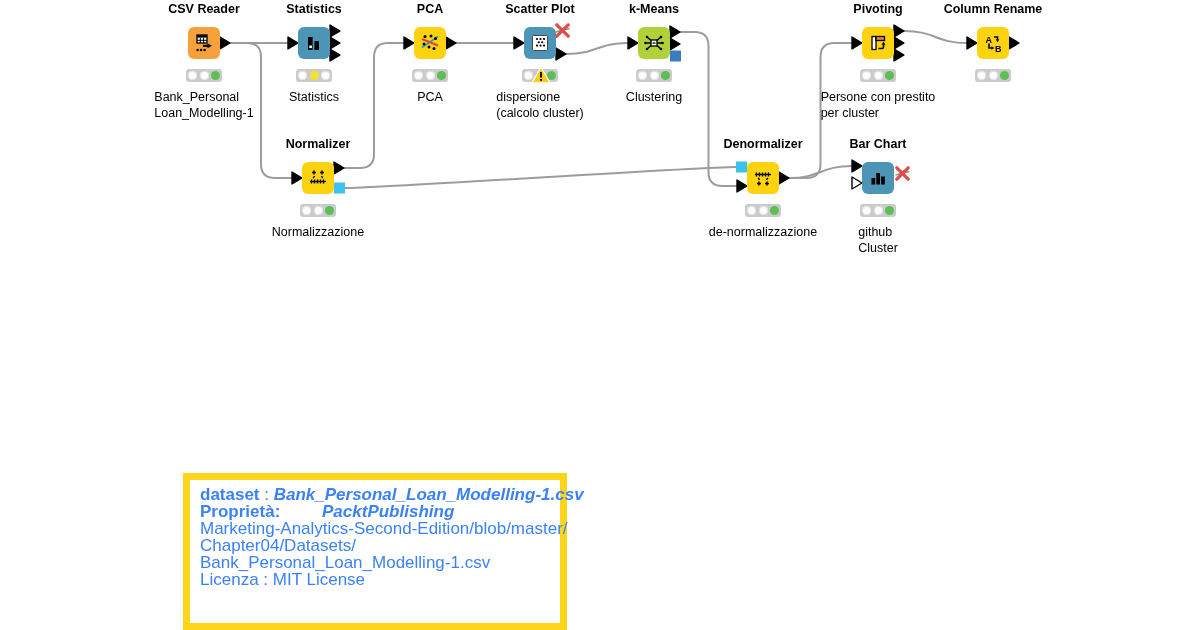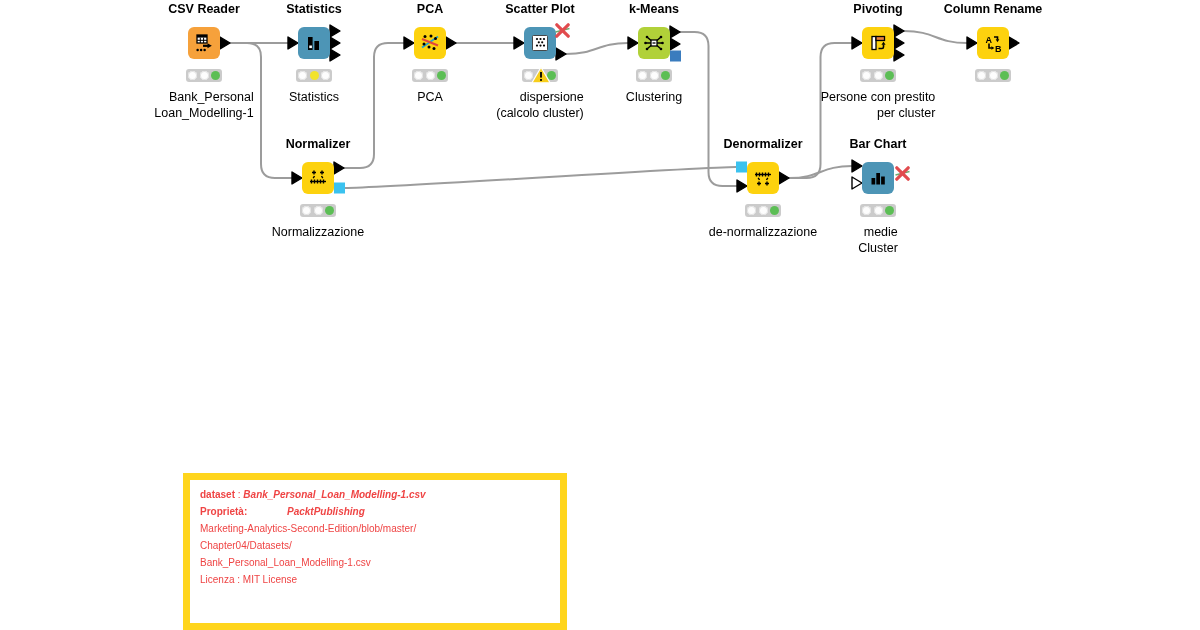--- a/index.html
+++ b/index.html
@@ -15,26 +15,26 @@
   .tl{position:absolute;left:-18px;top:26px;width:36px;height:13px;background:#cbcbcb;
       border-radius:3px;display:flex;align-items:center;justify-content:space-between;
       padding:0 2px;box-sizing:border-box;}
   .tl .dot{width:9px;height:9px;border-radius:50%;}
   .dot.off{background:#fdfdfd;box-shadow:inset 0 0 0 1px #e2e2e2;}
   .dot.green{background:#5cbe55;}
   .dot.yellow{background:#f2e32c;}
   .warnwrap{position:relative;width:9px;height:9px;}
   .warnwrap svg{position:absolute;left:-5px;top:-5px;}
   .node-label{position:absolute;top:46px;left:0;transform:translateX(-50%);
-              text-align:right;font-size:12.5px;line-height:16px;color:#000;white-space:nowrap;}
+              text-align:left;font-size:12.5px;line-height:16px;color:#000;white-space:nowrap;}
   .errx{position:absolute;}
   #annotation{position:absolute;left:183px;top:473px;width:384px;height:157px;
               box-sizing:border-box;border:7px solid #ffd51c;background:#fff;
               padding:6px 10px;z-index:2;}
-  .ann-line{font-size:10px;line-height:17px;color:#ef4444;white-space:nowrap;}
+  .ann-line{font-size:17px;line-height:17px;color:#3b82f6;white-space:nowrap;}
   .hidden-defs{position:absolute;width:0;height:0;overflow:hidden;}
 </style>
 </head>
 <body>
 
 <div id="canvas">
   <svg id="wires" width="1200" height="630">
       <path d="M230,43 C259,43 259,43 288,43" fill="none" stroke="#9C9C9C" stroke-width="2" stroke-linecap="round"></path>
       <path d="M230,43 L247,43 Q261,43 261,57 L261,164 Q261,178 275,178 L292,178" fill="none" stroke="#9C9C9C" stroke-width="2" stroke-linecap="round"></path>
       <path d="M344,168 L360,168 Q374,168 374,154 L374,57 Q374,43 388,43 L404,43" fill="none" stroke="#9C9C9C" stroke-width="2" stroke-linecap="round"></path>
@@ -234,21 +234,21 @@
         </div>
         <div class="errx" style="left: 17px; top: -12px;"><svg width="15" height="15">
             <use href="#sym-error-x"></use>
           </svg></div>
         <div class="tl">
           <span class="dot off"></span>
           <span class="dot off"></span>
           <span class="dot green"></span>
         </div>
         <div class="node-label">
-          <div>medie</div>
+          <div>github</div>
           <div>Cluster</div>
         </div>
       </div>
     </div>
   <div id="annotation">
       <div class="ann-line"><span style="font-weight: bold;">dataset</span><span> : </span><span style="font-weight: bold; font-style: italic;">Bank_Personal_Loan_Modelling-1.csv</span></div>
       <div class="ann-line"><span style="font-weight: bold; text-align: center;">Proprietà:</span><span> </span><span style="font-weight: bold; font-style: italic; margin-left: 37px;">PacktPublishing</span></div>
       <div class="ann-line"><span>Marketing-Analytics-Second-Edition/blob/master/</span></div>
       <div class="ann-line"><span>Chapter04/Datasets/</span></div>
       <div class="ann-line"><span>Bank_Personal_Loan_Modelling-1.csv</span></div>

